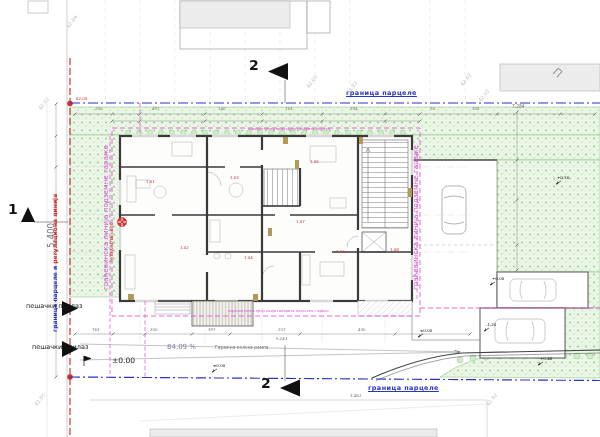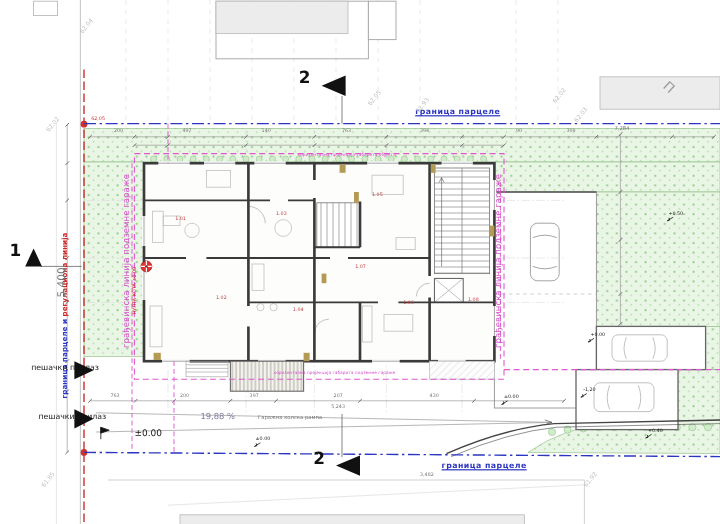--- a/index.html
+++ b/index.html
@@ -302,21 +302,21 @@
 
 <div class="lbl blue f6" style="left:346px;top:90px">граница парцеле</div>
 <div class="lbl blue f6" style="left:368px;top:385px">граница парцеле</div>
 <div class="lbl vert" style="left:52px;top:332px;font-size:6px;font-weight:bold"><span class="blue">граница парцеле и </span><span class="red">регулациона линија</span></div>
 
 <div class="lbl blk" style="left:8px;top:303px;font-size:6.5px">пешачки прилаз</div>
 <div class="lbl blk" style="left:14px;top:344px;font-size:6.5px">пешачки прилаз</div>
 <div class="lbl blk f7" style="left:94px;top:357px">±0.00</div>
 <div class="lbl vert50" style="left:110px;top:262px;color:#cc2020;font-size:8px">НУЛТА КОТА ±0.00</div>
 
-<div class="lbl" style="left:167px;top:344px;font-size:7px;color:#7d7da0">19,88 %</div>
+<div class="lbl" style="left:167px;top:344px;font-size:7px;color:#7d7da0">84,09 %</div>
 <div class="lbl t55 gry" style="left:215px;top:346px">Гаражна колска рампа</div>
 <div class="lbl t50 gry" style="left:276px;top:337px">5,243</div>
 
 <div class="lbl vert45 mag" style="left:102px;top:290px">грађевинска линија подземне гараже</div>
 <div class="lbl vert45 mag" style="left:412px;top:290px">грађевинска линија подземне гараже</div>
 <div class="lbl t45 mag" style="left:248px;top:127px">хоризонтална пројекција габарита објекта</div>
 <div class="lbl t45 mag" style="left:228px;top:309px">хоризонтална пројекција габарита подземне гараже</div>
 
 <div class="lbl f14" style="left:249px;top:58px">2</div>
 <div class="lbl f14" style="left:261px;top:376px">2</div>

